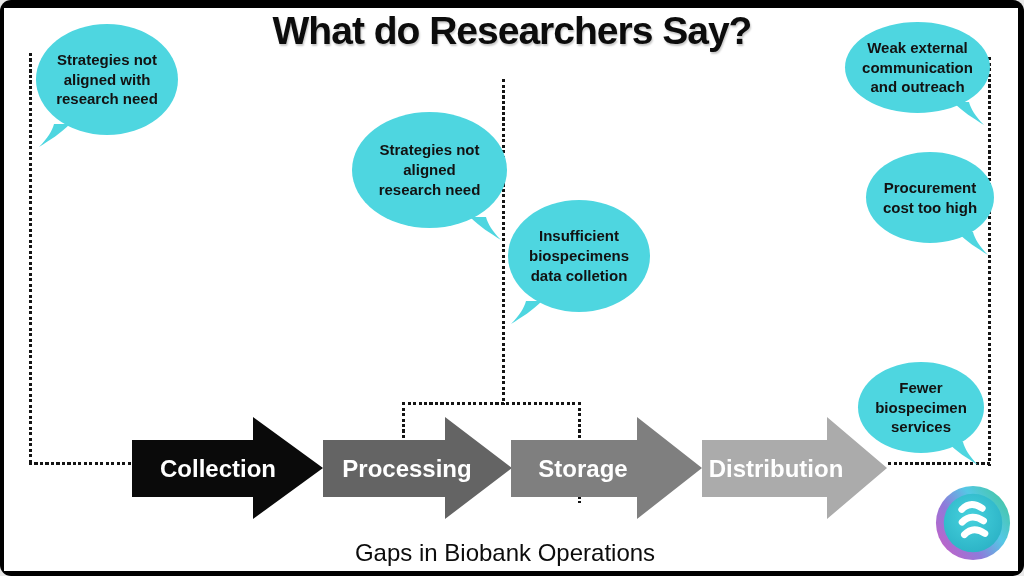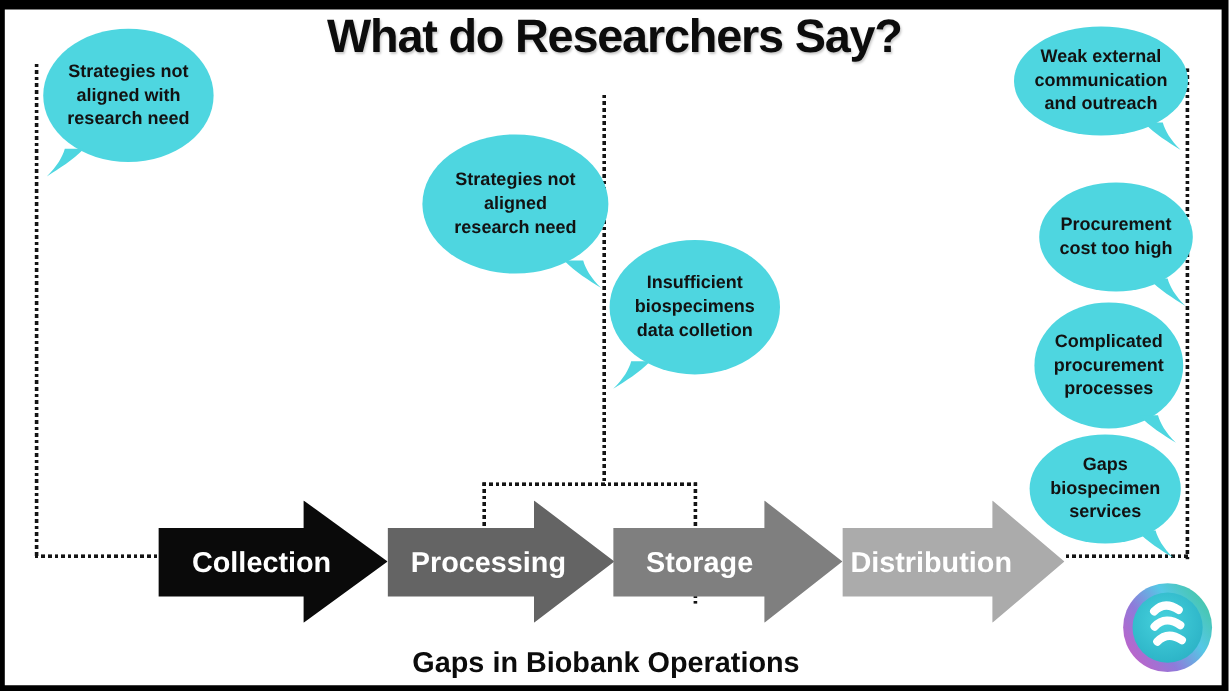--- a/index.html
+++ b/index.html
@@ -1,20 +1,20 @@
 <!DOCTYPE html>
 <html><head>
 <meta charset="utf-8">
 <style>
   html,body{margin:0;padding:0;background:#e9e9e9;font-family:"Liberation Sans",sans-serif;}
-  .stage{position:relative;width:1024px;height:576px;background:#ffffff;overflow:hidden;}
+  .stage{position:relative;width:1024px;height:576px;background:#ffffff;overflow:hidden;border-radius:11px;}
   .frame{position:absolute;inset:0;border-style:solid;border-color:#000;border-width:8px 6px 5px 4px;pointer-events:none;z-index:60;}
 
   .title{position:absolute;top:9px;left:0;right:0;text-align:center;font-size:39px;font-weight:bold;letter-spacing:-1px;color:#0c0c0c;text-shadow:1px 2px 2px rgba(0,0,0,.22);z-index:20;}
-  .caption{position:absolute;top:539px;left:0;width:1010px;text-align:center;font-size:24px;font-weight:bold;color:#0c0c0c;z-index:20;}
+  .caption{position:absolute;top:539px;left:0;width:1010px;text-align:center;font-size:24px;font-weight:normal;color:#0c0c0c;z-index:20;}
 
   
   .dot-v,.dot-h{position:absolute;z-index:1;}
   .dot-v{width:3px;background-image:repeating-linear-gradient(to bottom,#141414 0 3px,transparent 3px 5.5px);}
   .dot-h{height:3px;background-image:repeating-linear-gradient(to right,#141414 0 3px,transparent 3px 5.5px);}
 
   
   .arrow{position:absolute;top:417px;z-index:5;}
   .arrow text{font-family:"Liberation Sans",sans-serif;font-weight:bold;font-size:24px;}
 
@@ -115,33 +115,23 @@
   </div>
   <div class="bubble b8">
     <div class="body">
         <span class="txt">Procurement
 cost too high</span>
       </div>
     <svg class="tail tail-r" viewBox="0 0 32 26">
         <path d="M0 2 C 10 12 20 18 31 25 C 22 16 18 9 16 2 Z"></path>
       </svg>
   </div>
-  <div class="bubble b9">
-    <div class="body">
-        <span class="txt">Complicated
-procurement
-processes</span>
-      </div>
-    <svg class="tail tail-r" viewBox="0 0 32 26">
-        <path d="M0 2 C 10 12 20 18 31 25 C 22 16 18 9 16 2 Z"></path>
-      </svg>
-  </div>
   <div class="bubble b10">
     <div class="body">
-        <span class="txt">Gaps
+        <span class="txt">Fewer
 biospecimen
 services</span>
       </div>
     <svg class="tail tail-r" viewBox="0 0 32 26">
         <path d="M0 2 C 10 12 20 18 31 25 C 22 16 18 9 16 2 Z"></path>
       </svg>
   </div>
 
   <div class="caption">Gaps in Biobank Operations</div>
 

